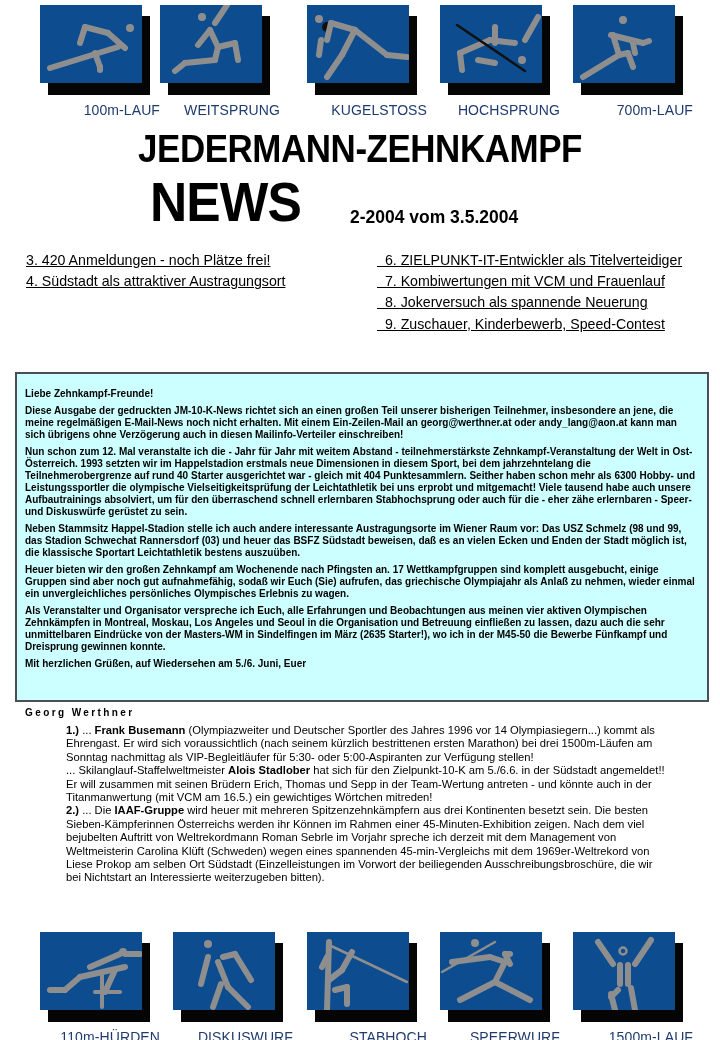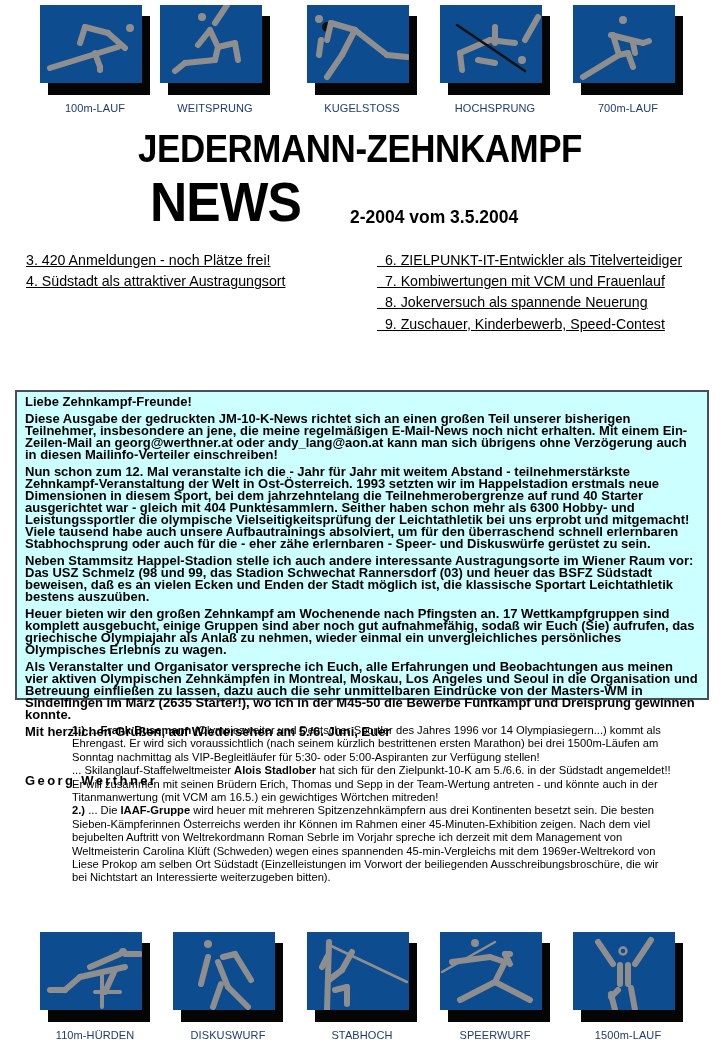--- a/index.html
+++ b/index.html
@@ -3,36 +3,36 @@
 <meta charset="utf-8">
 <style>
   html, body { margin:0; padding:0; }
   body { width:720px; height:1040px; background:#ffffff; position:relative; overflow:hidden;
          font-family:"Liberation Sans", "DejaVu Sans", sans-serif; color:#000; }
   .icon-row { position:absolute; left:0; width:720px; height:110px; }
   .icon-cell { position:absolute; width:120px; height:110px; }
   .icon-shadow { position:absolute; left:8px; top:11px; width:102px; height:79px; background:#050505; }
   .icon-box { position:absolute; left:0; top:0; width:102px; height:78px; background:#0d4c8e; overflow:hidden; }
   .icon-box svg { width:102px; height:78px; display:block; }
-  .icon-label { position:absolute; top:97px; left:-10px; width:130px; text-align:center;
-                font-size:11px; color:#1f3b6e; letter-spacing:0.1px; }
+  .icon-label { position:absolute; top:97px; left:-10px; width:130px; text-align:right;
+                font-size:14px; color:#1f3b6e; letter-spacing:0.1px; }
   .title { position:absolute; left:0; width:720px; text-align:center; font-weight:bold; }
   .title-main { top:128px; font-size:38px; letter-spacing:-0.5px; transform:scaleX(0.92); }
   .title-news { position:absolute; left:150px; top:172px; font-size:56px; font-weight:bold;
                 letter-spacing:-1px; transform:scaleX(0.92); transform-origin:left; line-height:60px; }
   .title-issue { position:absolute; left:350px; top:206px; font-size:19px; font-weight:bold; transform:scaleX(0.92); transform-origin:left; }
   .toc { position:absolute; top:250px; font-size:14.2px; line-height:21.2px; }
   .toc div { text-decoration:underline; white-space:pre; }
   .toc-left { left:26px; }
   .toc-right { left:377px; }
-  .letter { position:absolute; left:15px; top:390px; width:674px; height:298px; background:#ccffff;
-            border:2px solid #4a4f55; padding:4px 8px; font-size:13px; font-weight:bold; line-height:12px; }
+  .letter { position:absolute; left:15px; top:372px; width:674px; height:298px; background:#ccffff;
+            border:2px solid #4a4f55; padding:14px 8px; font-size:10px; font-weight:bold; line-height:12px; }
   .letter p { margin:0 0 5px 0; }
   .letter .sig { letter-spacing:2.4px;margin-top:37px; }
-  .article { position:absolute; left:72px; top:724px; width:600px; font-size:11.2px; line-height:13.4px; }
+  .article { position:absolute; left:66px; top:724px; width:600px; font-size:11.2px; line-height:13.4px; }
   .article p { margin:0; }
 </style>
 </head>
 <body>
 
 <div class="icon-row" style="top:5px;">
   <div class="icon-cell" style="left:40px;">
     <div class="icon-shadow"></div>
     <div class="icon-box">
       <svg viewBox="0 0 102 78" stroke="#8e8e8e" stroke-width="6" stroke-linecap="round" fill="none">

